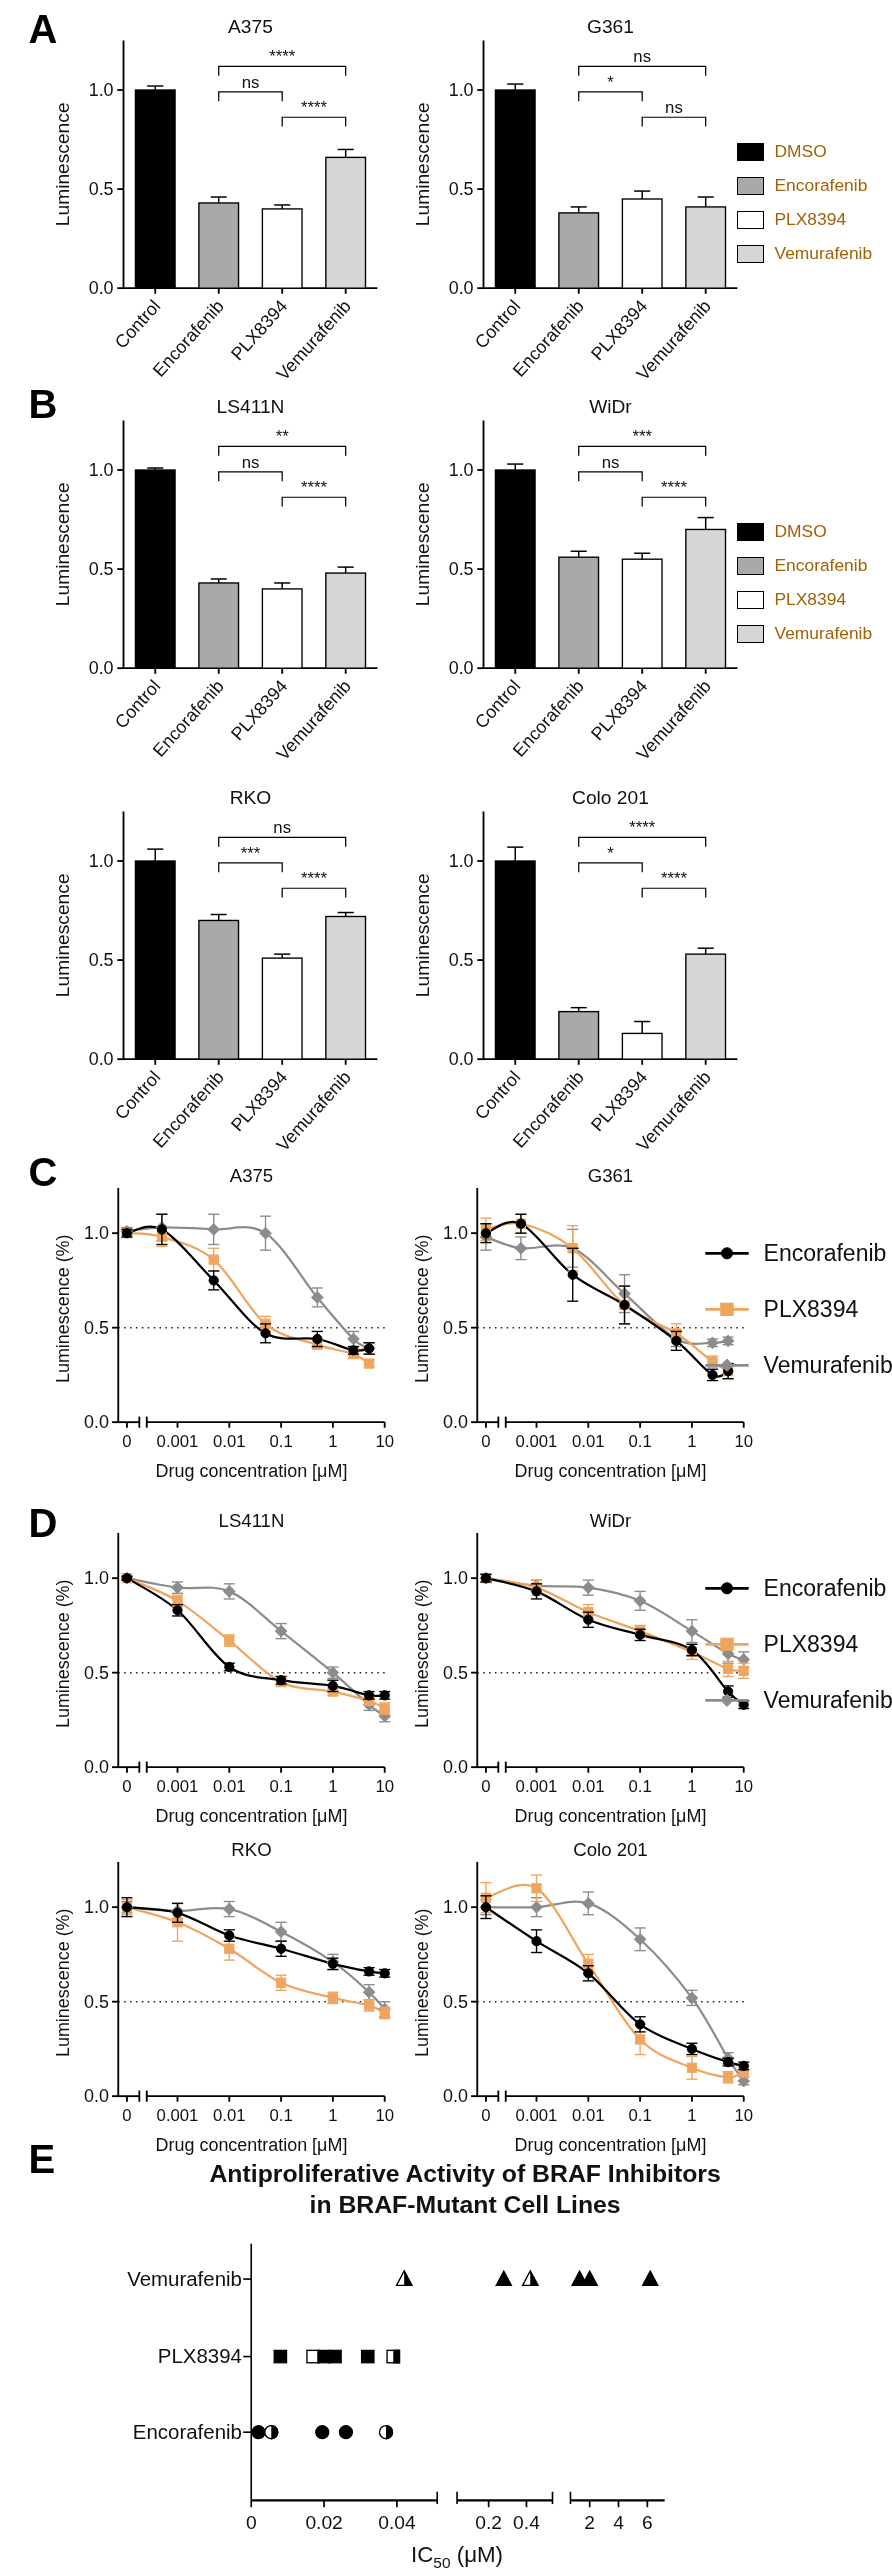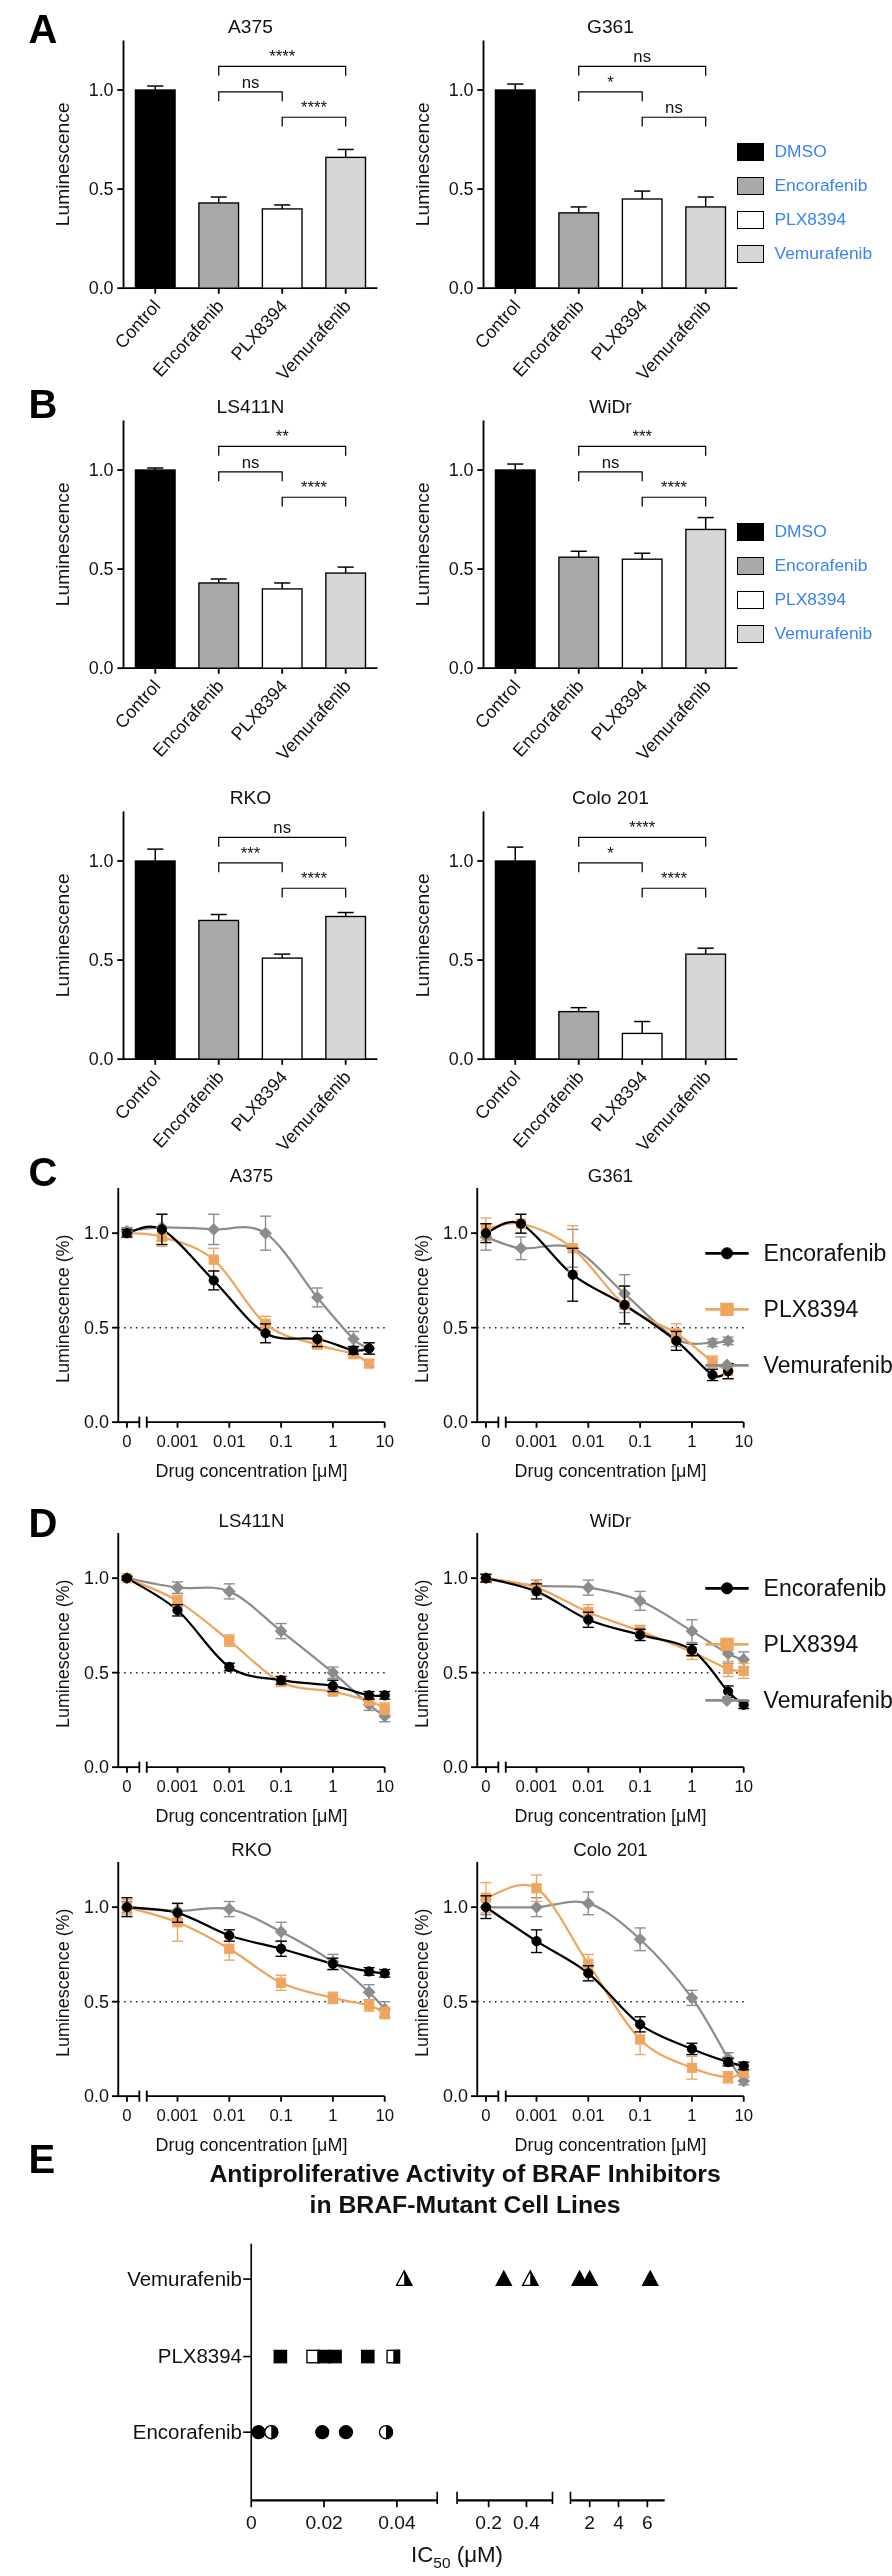--- a/index.html
+++ b/index.html
@@ -7,21 +7,21 @@
     position:relative;width:893px;height:2576px;background:#ffffff;
     font-family:"Liberation Sans",sans-serif;overflow:hidden;
   }
   .panel-letter{
     position:absolute;font-size:40px;font-weight:bold;color:#000;line-height:1;
   }
   .chart{position:absolute;}
   .bar-legend{position:absolute;display:flex;flex-direction:column;gap:13px;}
   .bar-legend .legend-row{display:flex;align-items:center;gap:10.5px;}
   .bar-legend .swatch{width:27px;height:18px;border:1.2px solid #000;box-sizing:border-box;flex:0 0 auto;}
-  .bar-legend .legend-label{font-size:17.4px;color:#3b82f6;}
+  .bar-legend .legend-label{font-size:17.4px;color:#a16207;}
   .curve-legend{position:absolute;display:flex;flex-direction:column;gap:29px;}
   .curve-legend .legend-row{display:flex;align-items:center;gap:13.6px;}
   .curve-legend .legend-label{font-size:23px;color:#111;}
   svg text{font-family:"Liberation Sans",sans-serif;}
 </style>
 </head>
 <body>
 
 <div id="figure-root">
   <div class="panel-letter" style="left:28.5px;top:8.7px">A</div>

